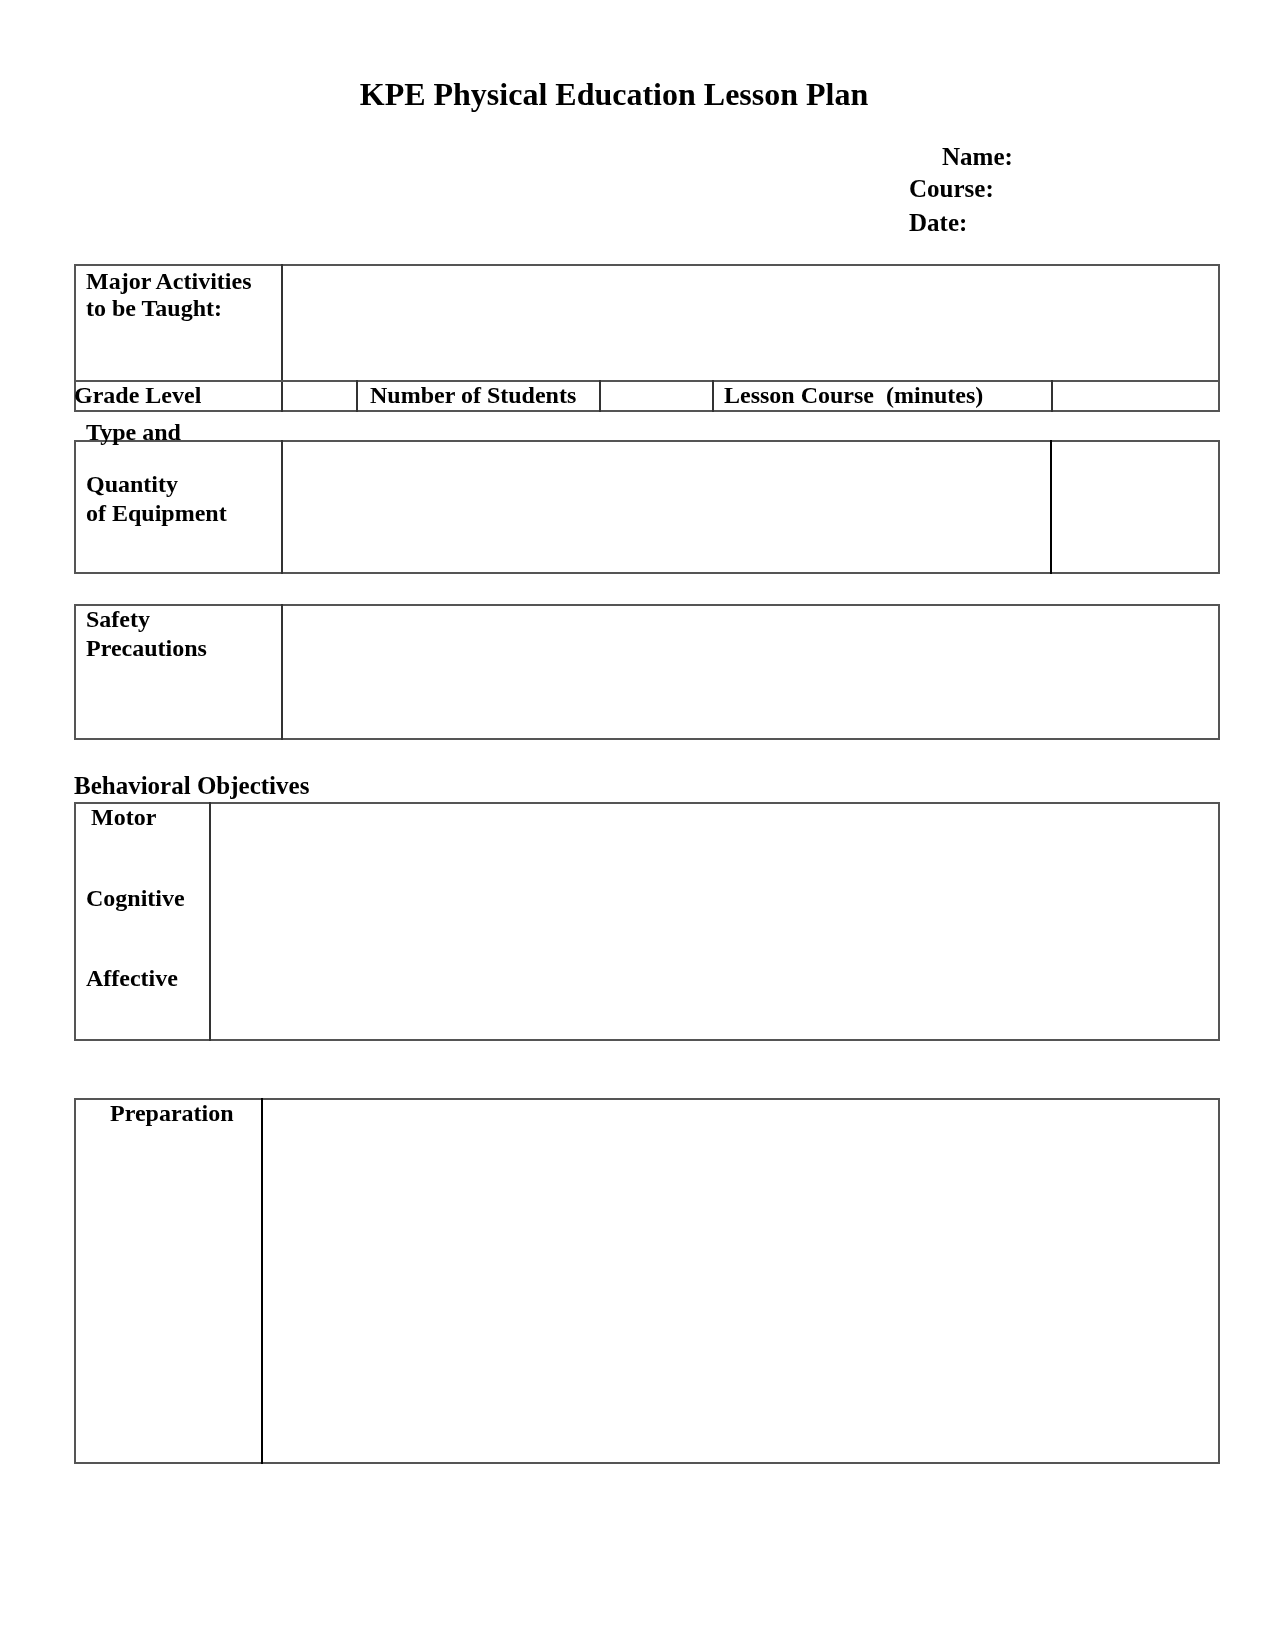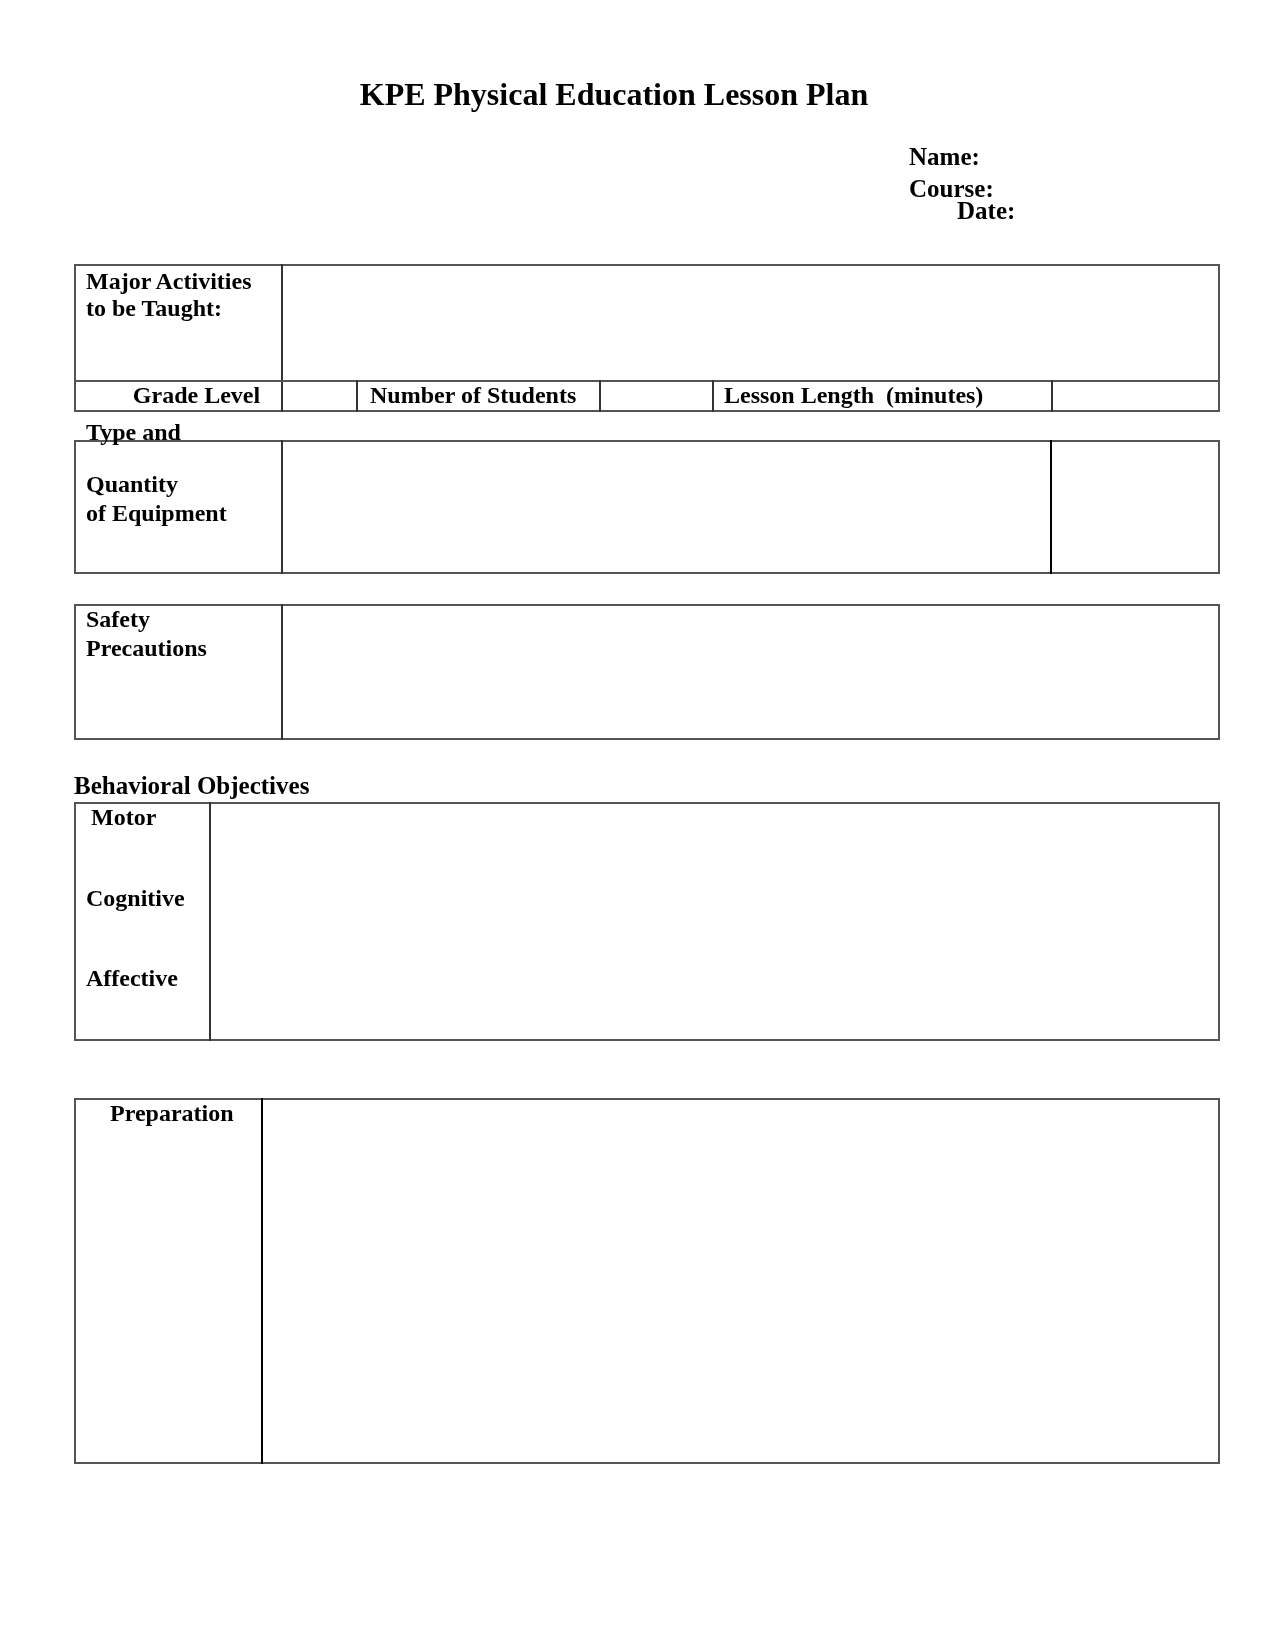--- a/index.html
+++ b/index.html
@@ -12,41 +12,41 @@
   .vline { position:absolute; width:0; border-left:2px solid #333; }
   .hline { position:absolute; height:0; border-top:2px solid #555; }
   .lbl { position:absolute; font-size:24px; line-height:29px; }
   .field { position:absolute; }
 </style>
 </head>
 <body>
 
 <div class="abs title">KPE Physical Education Lesson Plan</div>
 
-<div class="abs meta" style="top:144px;">Name:</div>
+<div class="abs meta" style="top:144px;margin-left:33px;">Name:</div>
 <div class="abs meta" style="top:176px;">Course:</div>
-<div class="abs meta" style="top:198px;margin-left:48px;">Date:</div>
+<div class="abs meta" style="top:210px;">Date:</div>
 
 <div class="box" style="left:74px; top:264px; width:1146px; height:148px;"></div>
 <div class="vline" style="left:281px; top:264px; height:148px;"></div>
 <div class="hline" style="left:74px; top:380px; width:1146px;"></div>
 <div class="lbl" style="left:86px; top:267px;">Major Activities</div>
 <div class="lbl" style="left:86px; top:294px;">to be Taught:</div>
 <div class="field" style="left:283px; top:266px; width:935px; height:113px;"></div>
 
 <div class="vline" style="left:356px; top:380px; height:32px;"></div>
 <div class="vline" style="left:599px; top:380px; height:32px;"></div>
 <div class="vline" style="left:712px; top:380px; height:32px;"></div>
 <div class="vline" style="left:1051px; top:380px; height:32px;"></div>
 
-<div class="lbl" style="left:74px; width:245px; text-align:center; top:381px;">Grade Level</div>
+<div class="lbl" style="left:74px; width:245px; top:381px;">Grade Level</div>
 <div class="field" style="left:283px; top:382px; width:72px; height:28px;"></div>
 <div class="lbl" style="left:370px; top:381px;">Number of Students</div>
 <div class="field" style="left:601px; top:382px; width:110px; height:28px;"></div>
-<div class="lbl" style="left:724px; top:381px; white-space:pre;">Lesson Length  (minutes)</div>
+<div class="lbl" style="left:724px; top:381px; white-space:pre;">Lesson Course  (minutes)</div>
 <div class="field" style="left:1053px; top:382px; width:165px; height:28px;"></div>
 
 <div class="box" style="left:74px; top:440px; width:1146px; height:134px;"></div>
 <div class="vline" style="left:281px; top:440px; height:134px;"></div>
 <div class="vline" style="left:1050px; top:440px; height:134px; border-left-color:#000;"></div>
 <div class="lbl" style="left:86px; top:418px;">Type and</div>
 <div class="lbl" style="left:86px; top:470px;">Quantity</div>
 <div class="lbl" style="left:86px; top:499px;">of Equipment</div>
 <div class="field" style="left:283px; top:442px; width:765px; height:130px;"></div>
 <div class="field" style="left:1052px; top:442px; width:166px; height:130px;"></div>

